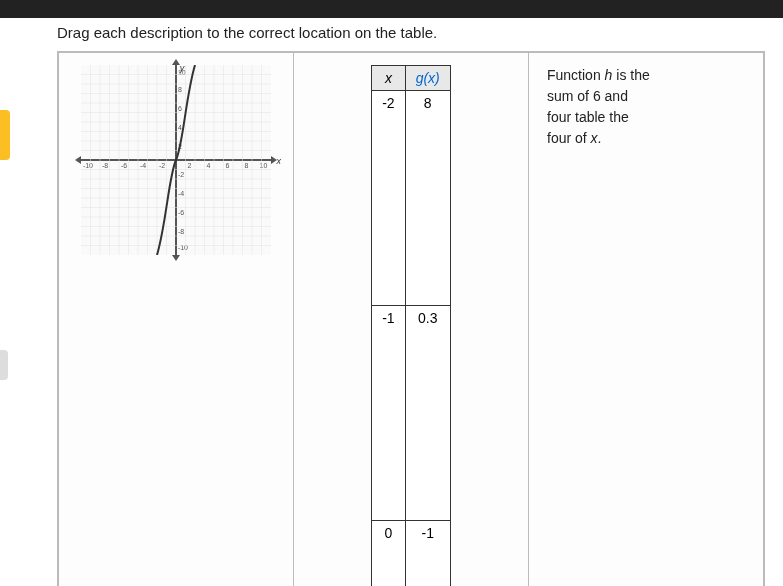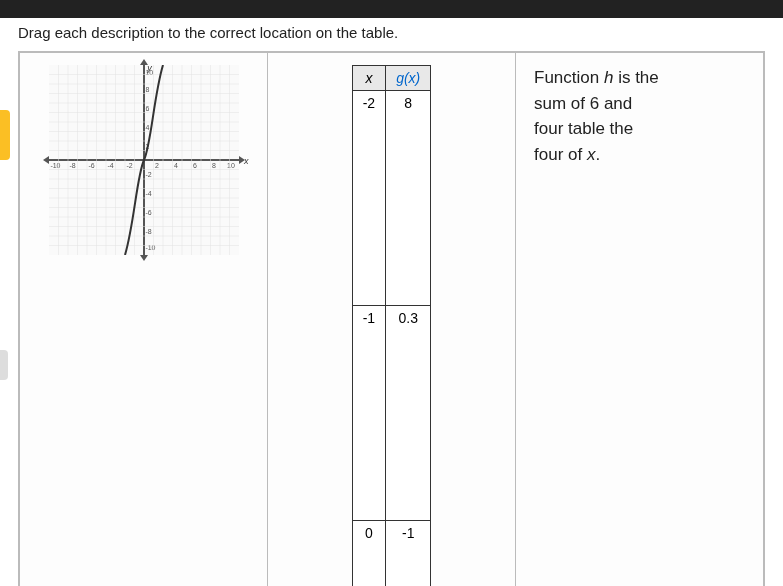--- a/index.html
+++ b/index.html
@@ -94,21 +94,21 @@
   background: #e8e8e8;
   font-style: italic;
   font-weight: normal;
 }
 .data-table th.gx {
   color: #0066cc;
 }
 
 
 .func-desc {
-  font-size: 17px;
+  font-size: 14px;
   color: #222;
   line-height: 1.5;
   padding: 0 6px;
 }
 .ital { font-style: italic; }
 .dark-stripe {
   position:absolute;
   top:0;left:0;height:18px;width:100%;
   background:#222;
 }
@@ -127,21 +127,21 @@
   border-radius:0 4px 4px 0;
 }
 </style>
 </head>
 <body>
 
 <div class="dark-stripe"></div>
 <div class="left-tab"></div>
 <div class="left-tab2"></div>
 
-<div class="page" style="padding-top:18px;">
+<div class="page" style="padding-top:18px;padding-left:39px;">
 
   <div class="instruction">Drag each description to the correct location on the table.</div>
 
   <div class="work-area">
     <table class="main-table">
       <tbody>
           <tr class="row-top">
         <td>
           <div class="graph">
 

